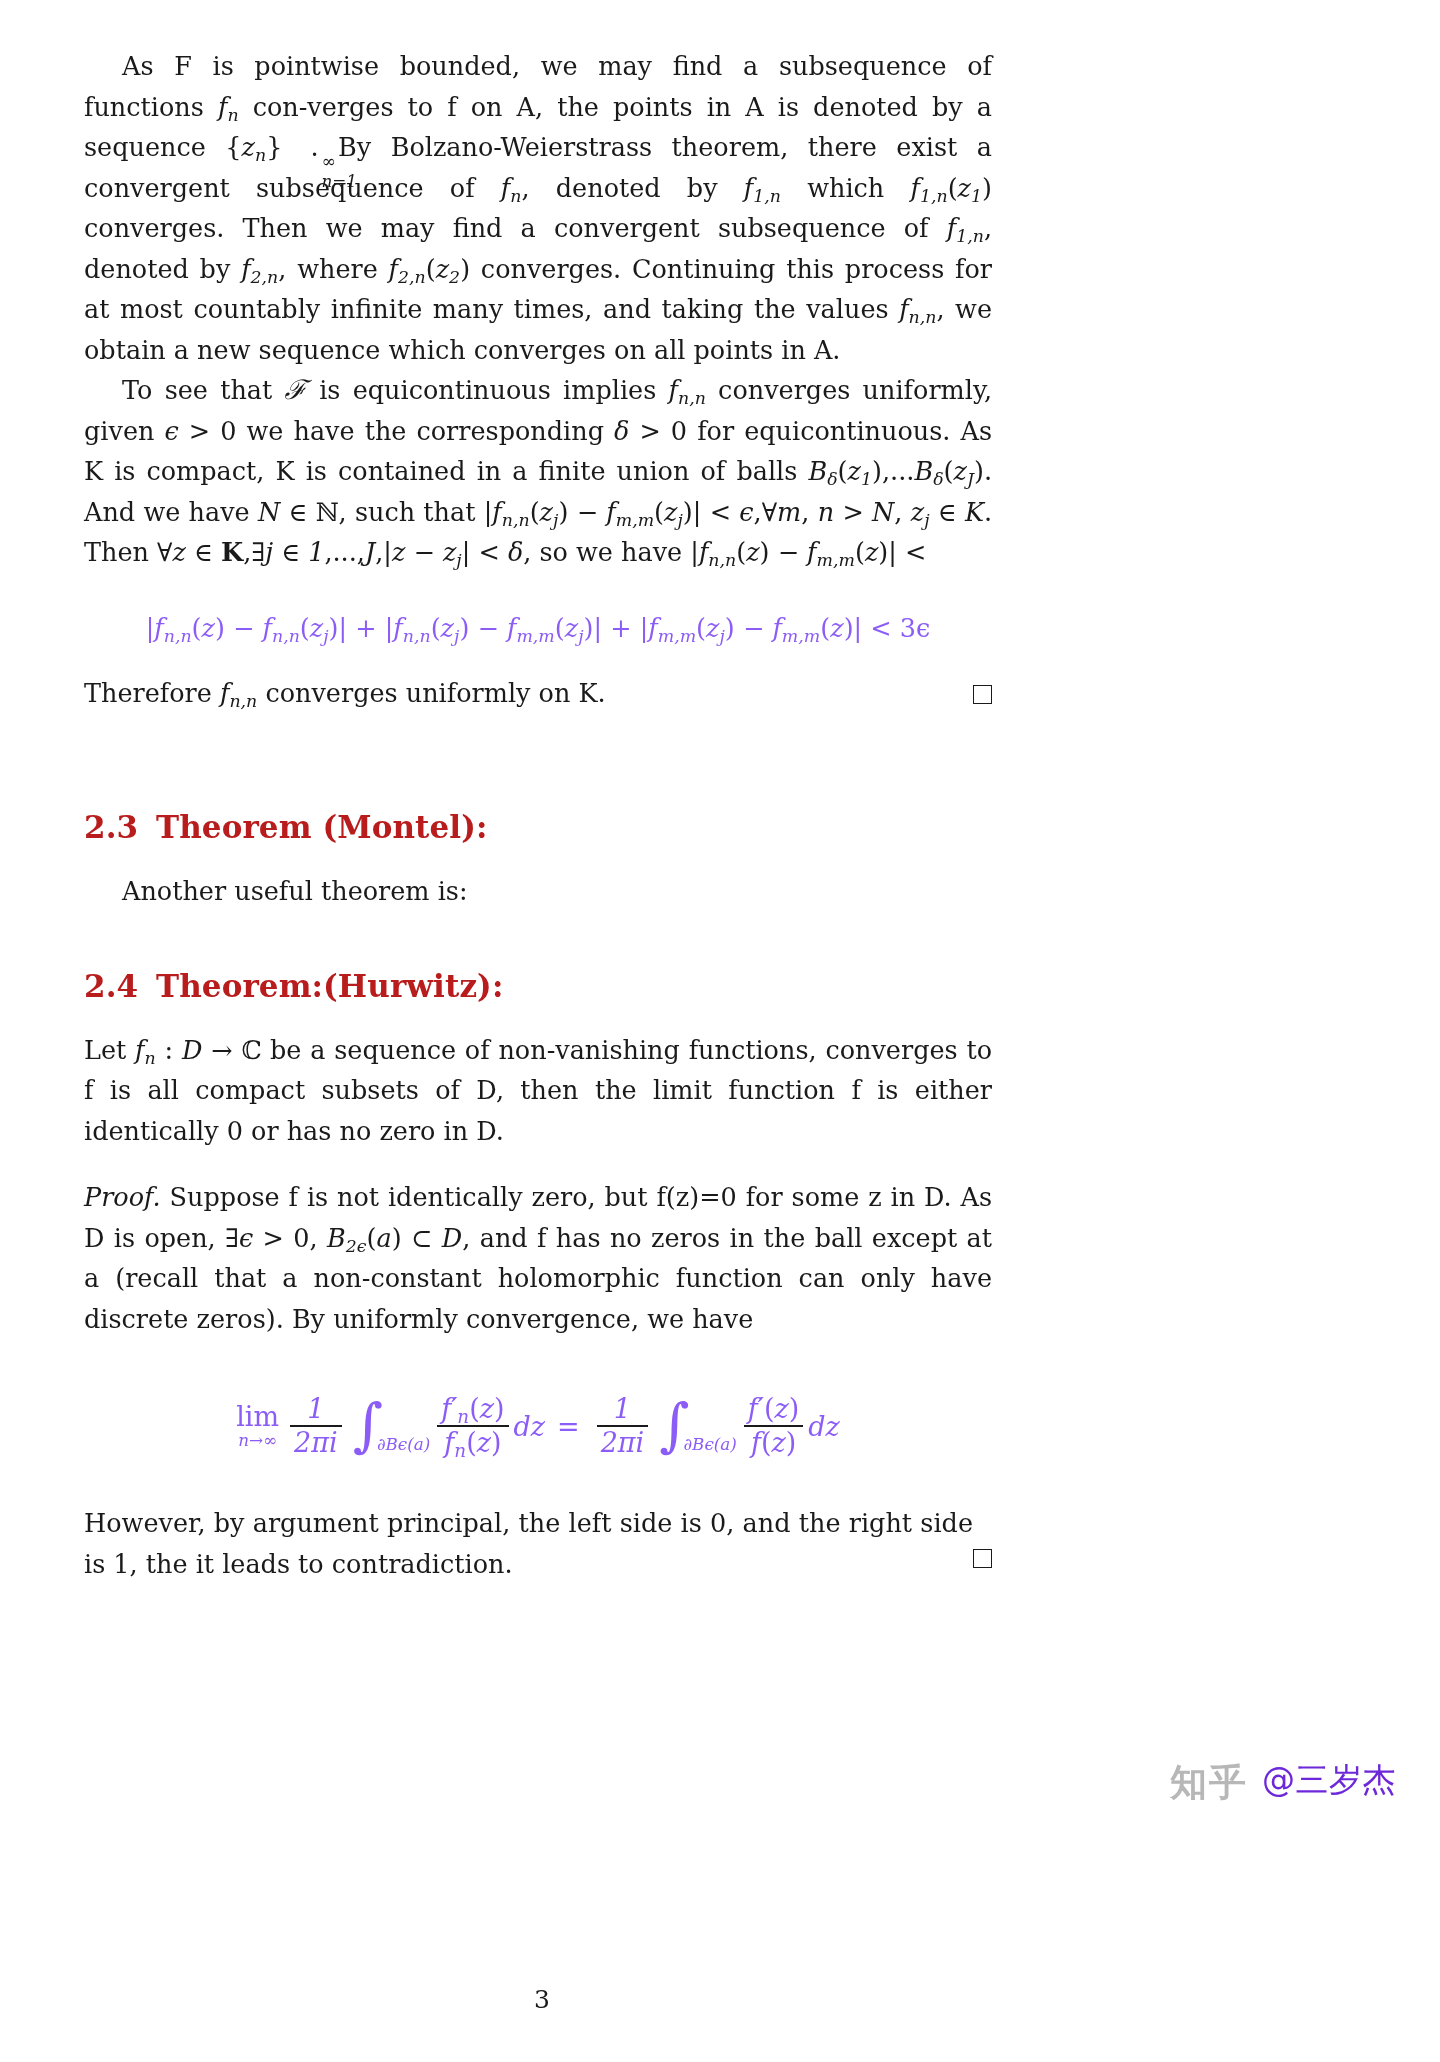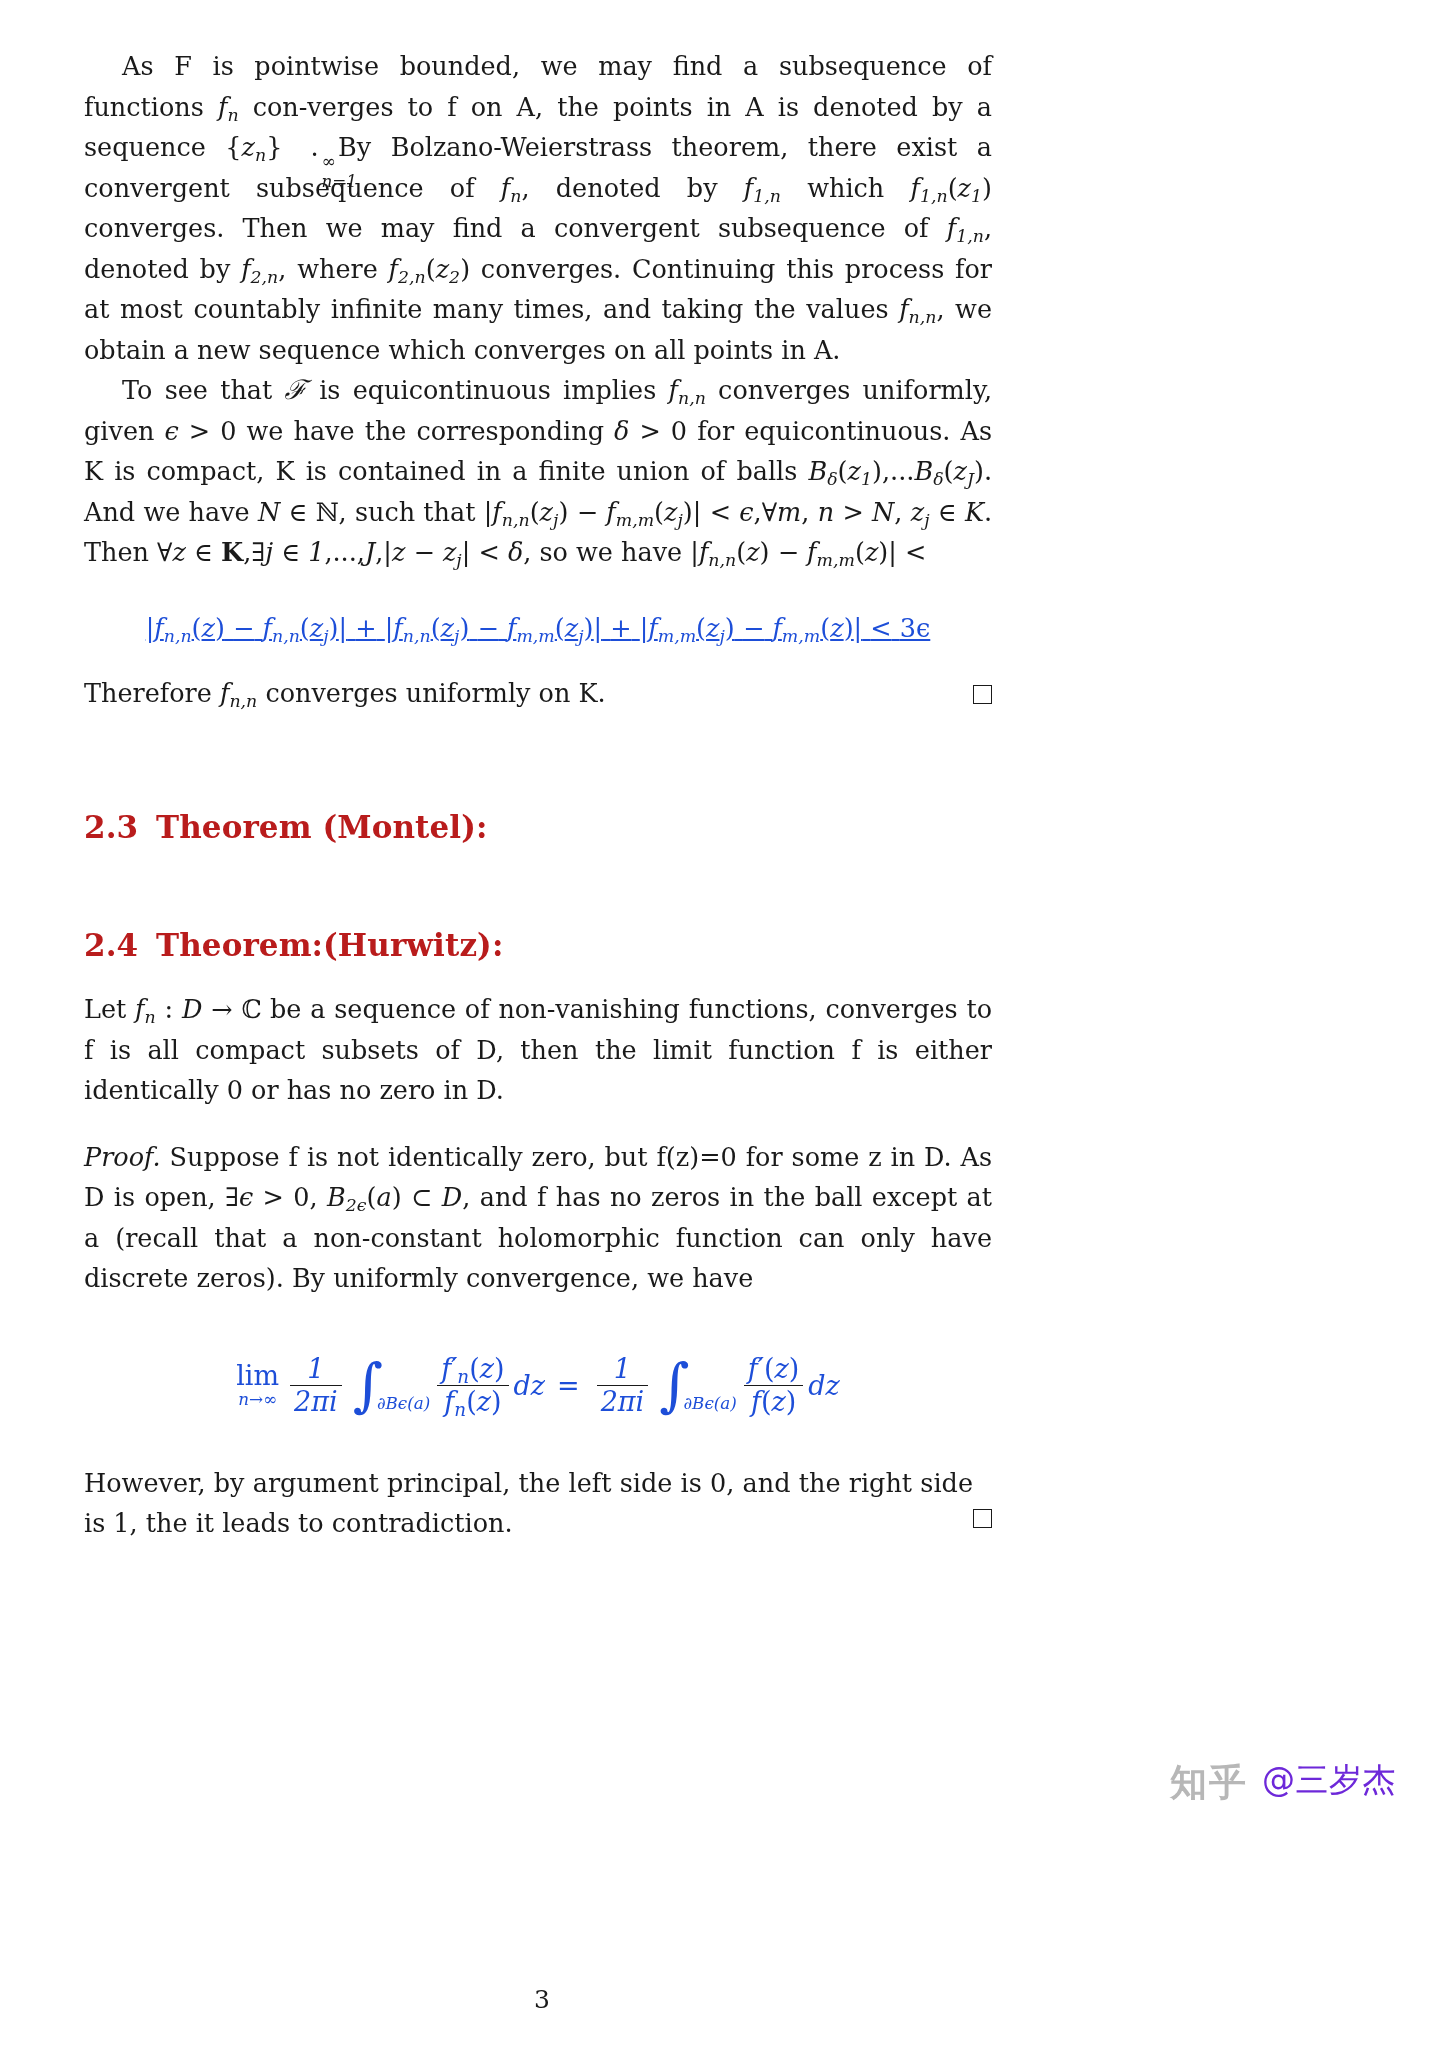--- a/index.html
+++ b/index.html
@@ -87,22 +87,21 @@
     white-space: nowrap;
   }
   .spacer-ud { display: inline-block; width: 28px; }
 
   
   .display-eq {
     text-align: center;
     font-size: 25.5px;
     margin: 0;
     padding: 14px 0 4px 0;
-    color: #1d4ed8;
-    text-decoration: underline;
+    color: #8b5cf6;
   }
   .qed {
     float: right;
     display: inline-block;
     width: 17px;
     height: 17px;
     border: 1.6px solid #1a1a1a;
     margin-top: 12px;
   }
   .line-with-qed { position: relative; }
@@ -236,20 +235,21 @@
     <div class="gap-md"></div>
 
 
     <div class="gap-lg"></div>
 
     <h2 class="heading"><span class="num">2.3</span><span>Theorem (Montel):</span></h2>
 
     <div class="gap-sm"></div>
 
 
+    <p class="para indent">Another useful theorem is:</p>
 
     <div class="gap-lg"></div>
 
     <h2 class="heading"><span class="num">2.4</span><span>Theorem:(Hurwitz):</span></h2>
 
     <div class="gap-sm"></div>
 
     <p class="para"><span>Let</span> <span class="m"><span>f</span><sub class="s">n</sub> <span class="up">:</span> <span>D</span> <span class="up">→</span> <span class="bb">ℂ</span></span> <span>be a sequence of non-vanishing functions, converges to f is all compact subsets of D, then the limit function f is either identically 0 or has no zero in D.</span></p>
 
     <div class="gap-sm"></div>

